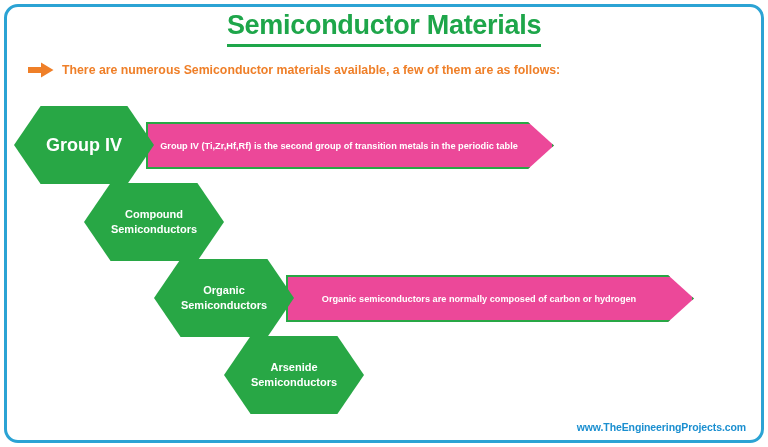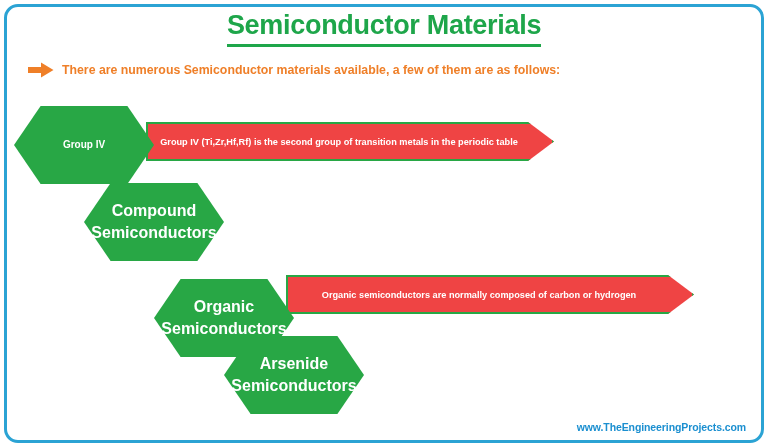--- a/index.html
+++ b/index.html
@@ -93,36 +93,36 @@
     -webkit-clip-path: polygon(19% 0%, 81% 0%, 100% 50%, 81% 100%, 19% 100%, 0% 50%);
     clip-path: polygon(19% 0%, 81% 0%, 100% 50%, 81% 100%, 19% 100%, 0% 50%);
     display: flex;
     align-items: center;
     justify-content: center;
     filter: drop-shadow(1px 2px 2px rgba(120,120,120,0.45));
     z-index: 2;
   }
   .hex-label {
     color: #ffffff;
-    font-size: 16px;
+    font-size: 11px;
     font-weight: bold;
     text-align: center;
     line-height: 1.35;
     padding: 0 4px;
     font-family: "Liberation Sans", sans-serif;
   }
   .hex-label.big {
-    font-size: 10px;
+    font-size: 18px;
   }
 
   .banner {
     position: absolute;
     top: 16px;
-    height: 39px;
-    background: #ef4444;
+    height: 47px;
+    background: #ec4899;
     border: 2px solid #28A745;
     box-sizing: border-box;
     -webkit-clip-path: polygon(0% 0%, calc(100% - 26px) 0%, 100% 50%, calc(100% - 26px) 100%, 0% 100%);
     clip-path: polygon(0% 0%, calc(100% - 26px) 0%, 100% 50%, calc(100% - 26px) 100%, 0% 100%);
     display: flex;
     align-items: center;
     justify-content: center;
     z-index: 1;
   }
   .banner-inner {
@@ -146,21 +146,21 @@
   
   #row-0 { left: 14px;  top: 106px; width: 540px; }
   #row-0 .hexagon { width: 140px; }
   #row-0 .banner  { left: 132px; width: 408px; }
 
   #row-1 { left: 84px;  top: 183px; width: 540px; }
   #row-1 .hexagon { width: 140px; }
   #row-1 .banner  { left: 132px; width: 408px; }
 
   #row-2 { left: 154px; top: 259px; width: 540px; }
-  #row-2 .hexagon { width: 140px; margin-top: 20px; }
+  #row-2 .hexagon { width: 140px; }
   #row-2 .banner  { left: 132px; width: 408px; }
 
   #row-3 { left: 224px; top: 336px; width: 528px; }
   #row-3 .hexagon { width: 140px; }
   #row-3 .banner  { left: 132px; width: 396px; }
 
   
   #footer {
     position: absolute;
     right: 22px;

